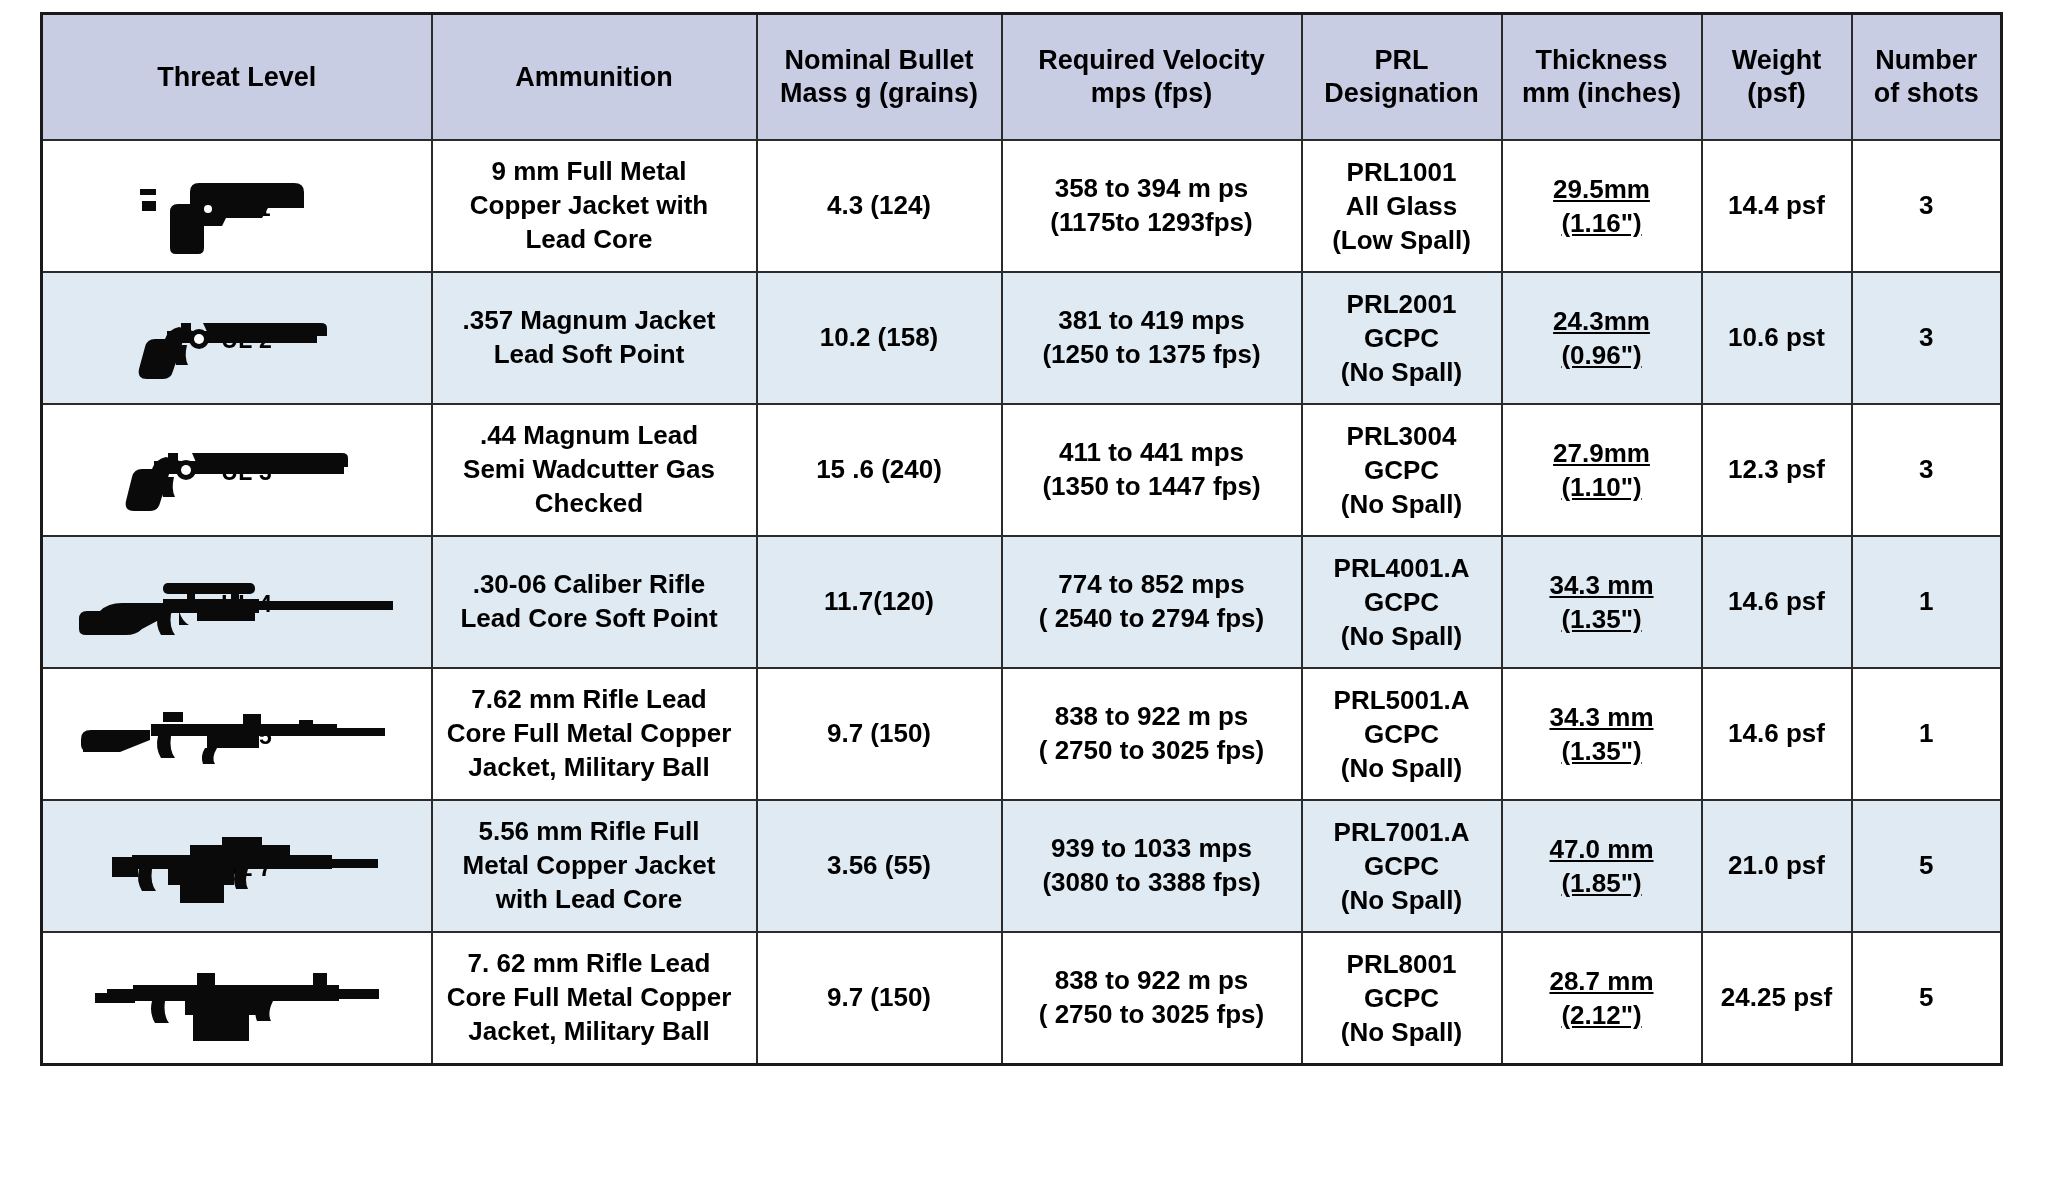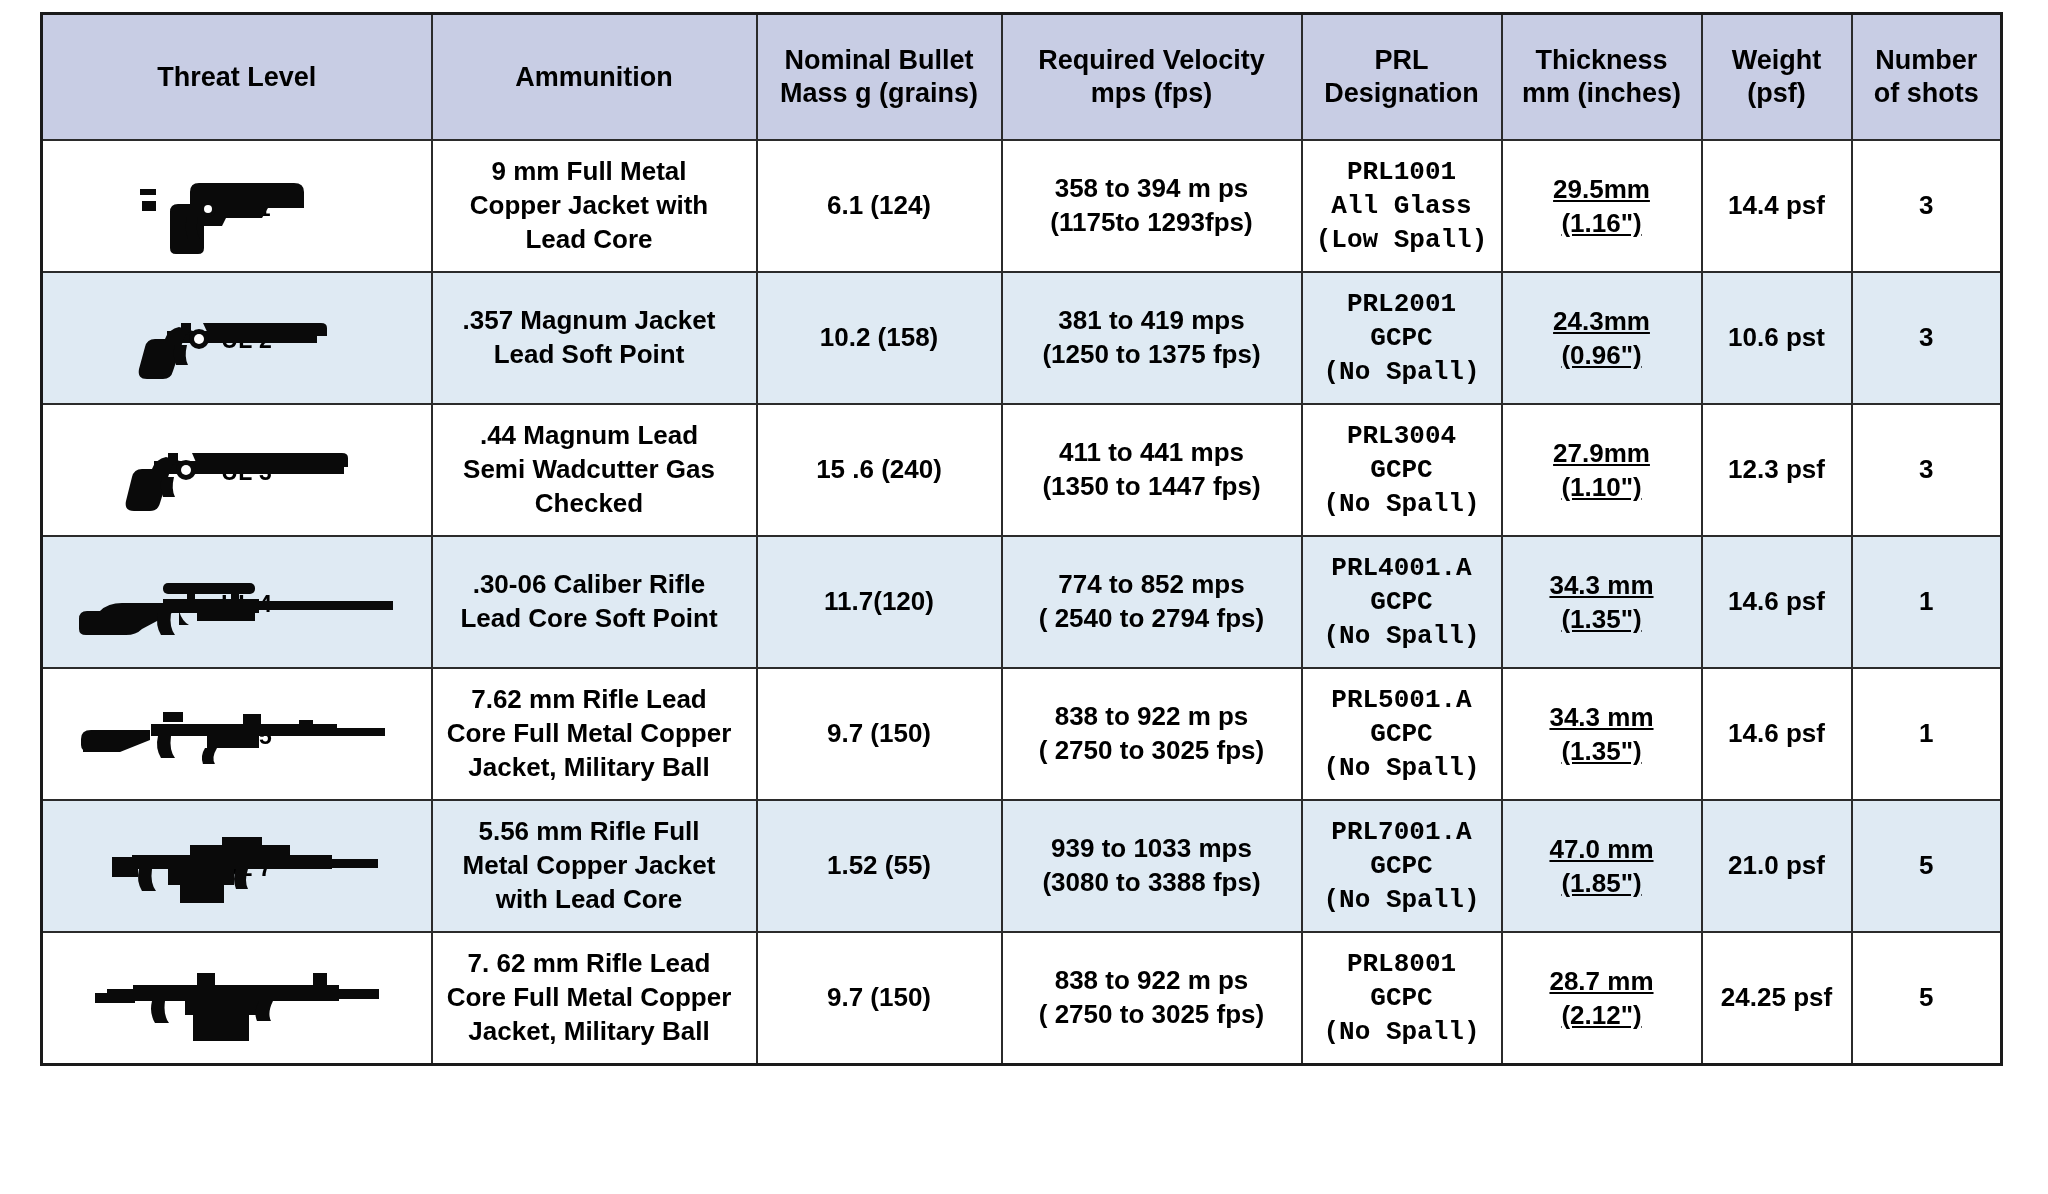--- a/index.html
+++ b/index.html
@@ -78,21 +78,21 @@
     top: 14px;
     bottom: 4px;
     display: flex;
     align-items: center;
     justify-content: center;
     pointer-events: none;
   }
   .weapon-wrap svg { display: block; }
 
   .ammo-cell { padding-left: 0; padding-right: 10px; }
-  .prl-cell { line-height: 1.32; font-family: Liberation Mono, monospace; }
+  .prl-cell { line-height: 1.32; }
   .thick-cell { line-height: 1.32; text-decoration: underline; }
 </style>
 </head>
 <body>
 
 <div id="page">
 
   <table class="ballistic">
     <colgroup>
       <col class="c-threat">
@@ -154,21 +154,21 @@
                 <path d="M28 24 h16 v6 h-16 z"></path>
               </g>
             </svg>
           </span>
         </td>
         <td class="ammo-cell">
           <div>9 mm Full Metal</div>
           <div>Copper Jacket with</div>
           <div>Lead Core</div>
         </td>
-        <td>6.1 (124)</td>
+        <td>4.3 (124)</td>
         <td>
           <div>358 to  394 m ps</div>
           <div>(1175to 1293fps)</div>
         </td>
         <td class="prl-cell">
           <div>PRL1001</div>
           <div>All Glass</div>
           <div>(Low Spall)</div>
         </td>
         <td class="thick-cell">
@@ -361,21 +361,21 @@
                 <path d="M40 46 h26 v8 h-26 z"></path>
               </g>
             </svg>
           </span>
         </td>
         <td class="ammo-cell">
           <div>5.56 mm Rifle Full</div>
           <div>Metal Copper Jacket</div>
           <div>with Lead Core</div>
         </td>
-        <td>1.52 (55)</td>
+        <td>3.56 (55)</td>
         <td>
           <div>939 to  1033 mps</div>
           <div>(3080 to  3388 fps)</div>
         </td>
         <td class="prl-cell">
           <div>PRL7001.A</div>
           <div>GCPC</div>
           <div>(No Spall)</div>
         </td>
         <td class="thick-cell">

